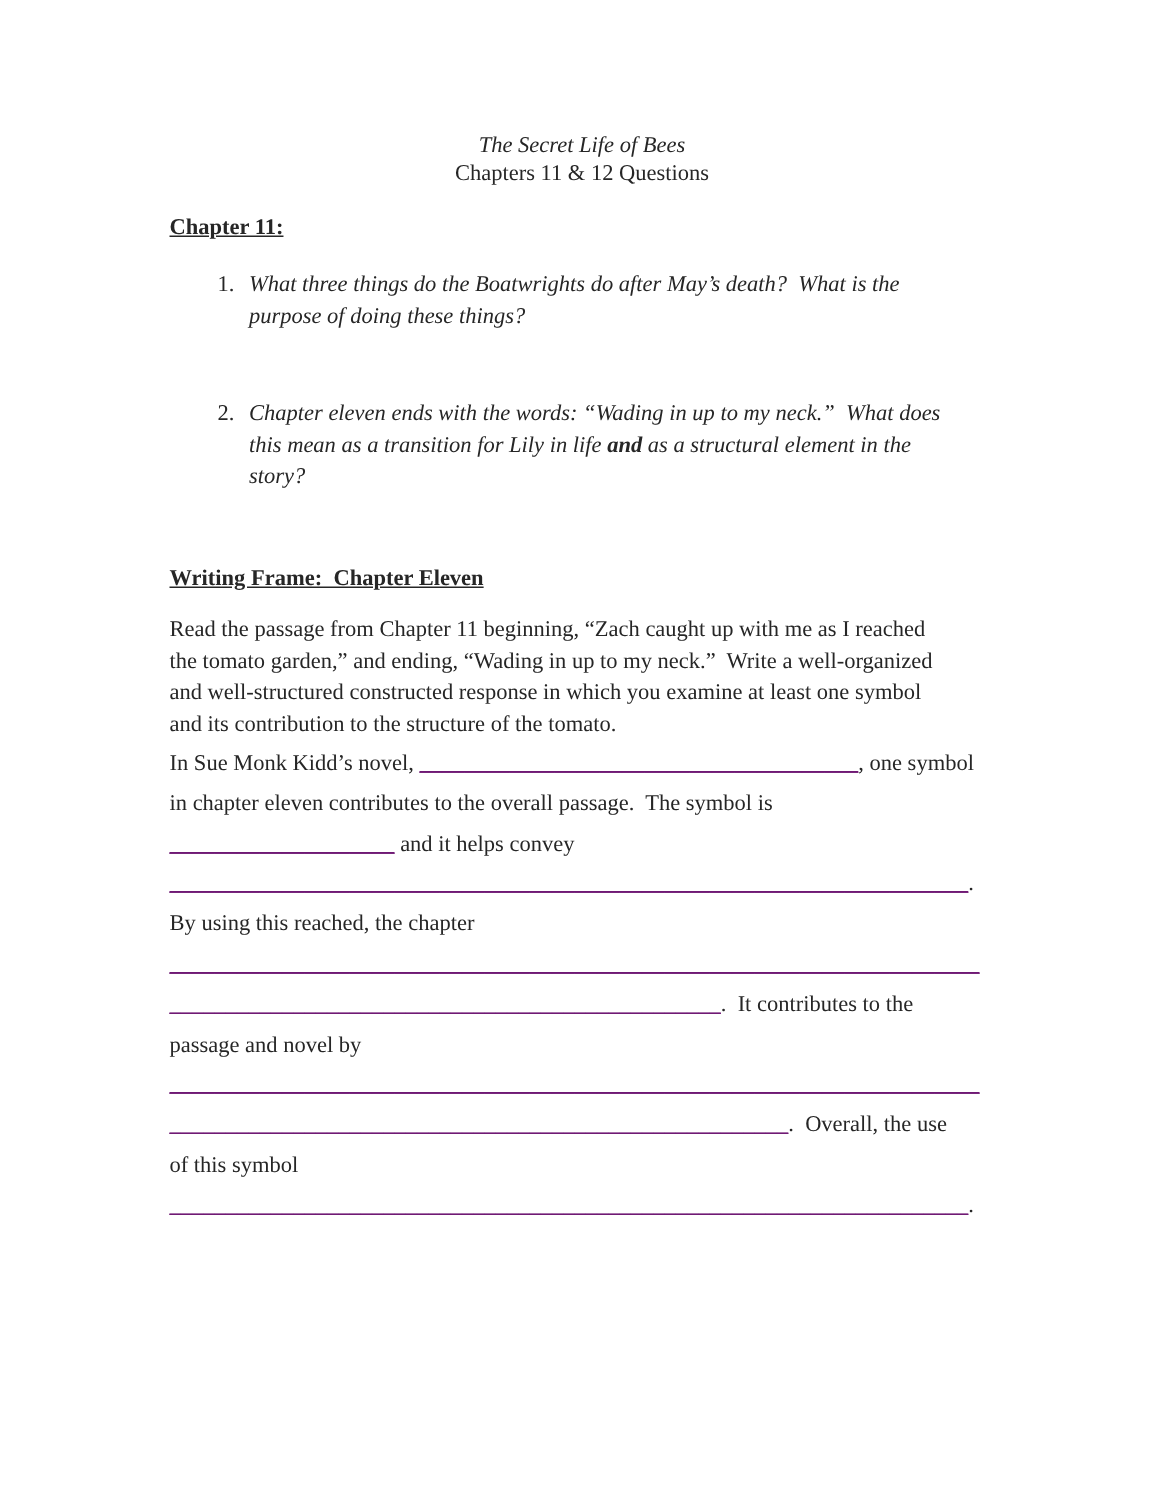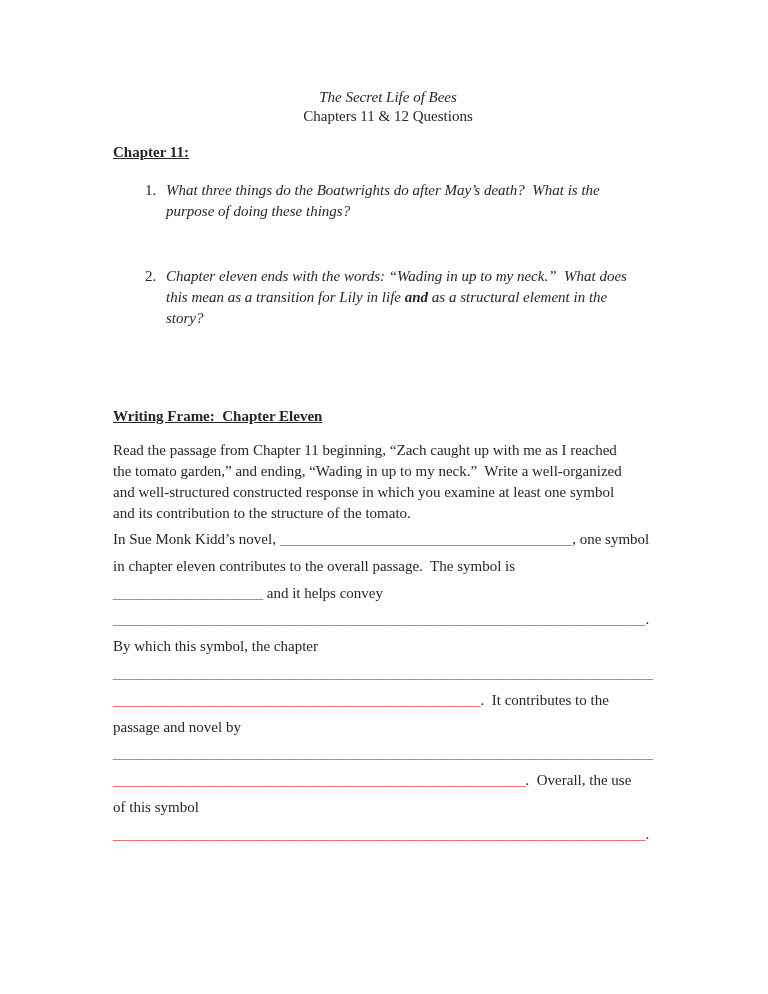--- a/index.html
+++ b/index.html
@@ -21,26 +21,26 @@
   .center { text-align: center; line-height: 19px; white-space: pre; }
   .italic { font-style: italic; }
   .heading { font-weight: bold; line-height: 21px; white-space: pre; text-decoration: underline; }
   .chapter-heading { margin-top: 16px; }
   .qrow { display: flex; padding-left: 32px; }
   .q1 { margin-top: 17px; }
   .q2 { margin-top: 44px; }
   .qnum { width: 21px; flex: none; line-height: 21px; }
   .qtext { flex: 1; font-style: italic; }
   .qline { line-height: 21px; white-space: pre; }
-  .wf-heading { margin-top: 77px; }
+  .wf-heading { margin-top: 47px; }
   .instr { margin-top: 13px; }
   .instr-line { line-height: 21px; white-space: pre; }
   .frame { margin-top: 2px; }
   .frame-line { line-height: 26.8px; white-space: pre; }
-  .blank { color: #ef4444; letter-spacing: 0; }
+  .blank { color: #701a75; letter-spacing: 0; text-decoration: underline; }
   .emph { font-weight: bold; }
 </style>
 </head>
 <body>
 
 <div class="page">
 
   <div class="center italic">The Secret Life of Bees</div>
   <div class="center">Chapters 11 &amp; 12 Questions</div>
 
@@ -70,21 +70,21 @@
     <div class="instr-line">the tomato garden,” and ending, “Wading in up to my neck.”  Write a well-organized</div>
     <div class="instr-line">and well-structured constructed response in which you examine at least one symbol</div>
     <div class="instr-line">and its contribution to the structure of the tomato.</div>
   </div>
 
   <div class="frame">
     <div class="frame-line"><span>In Sue Monk Kidd’s novel, </span><span class="blank">_______________________________________</span><span>, one symbol</span></div>
     <div class="frame-line"><span>in chapter eleven contributes to the overall passage.  The symbol is</span><span class="blank"></span><span></span></div>
     <div class="frame-line"><span></span><span class="blank">____________________</span><span> and it helps convey</span></div>
     <div class="frame-line"><span></span><span class="blank">_______________________________________________________________________</span><span>.</span></div>
-    <div class="frame-line"><span>By which this symbol, the chapter</span><span class="blank"></span><span></span></div>
+    <div class="frame-line"><span>By using this reached, the chapter</span><span class="blank"></span><span></span></div>
     <div class="frame-line"><span></span><span class="blank">________________________________________________________________________</span><span></span></div>
     <div class="frame-line"><span></span><span class="blank">_________________________________________________</span><span>.  It contributes to the</span></div>
     <div class="frame-line"><span>passage and novel by</span><span class="blank"></span><span></span></div>
     <div class="frame-line"><span></span><span class="blank">________________________________________________________________________</span><span></span></div>
     <div class="frame-line"><span></span><span class="blank">_______________________________________________________</span><span>.  Overall, the use</span></div>
     <div class="frame-line"><span>of this symbol</span><span class="blank"></span><span></span></div>
     <div class="frame-line"><span></span><span class="blank">_______________________________________________________________________</span><span>.</span></div>
   </div>
 
 </div>

